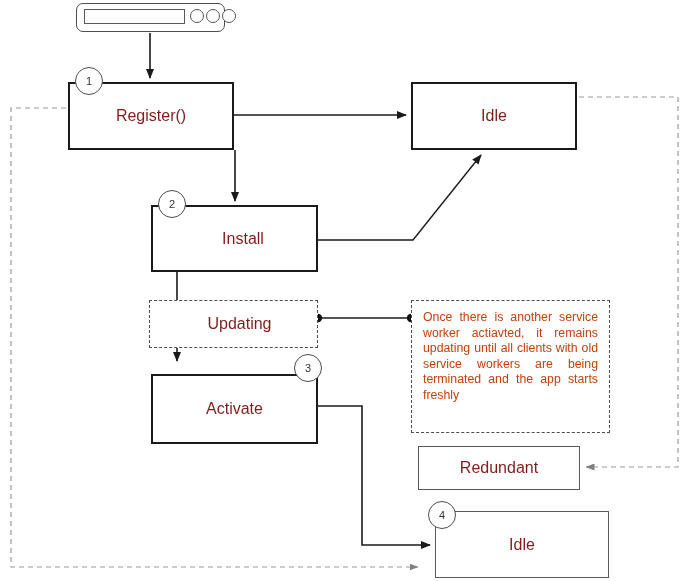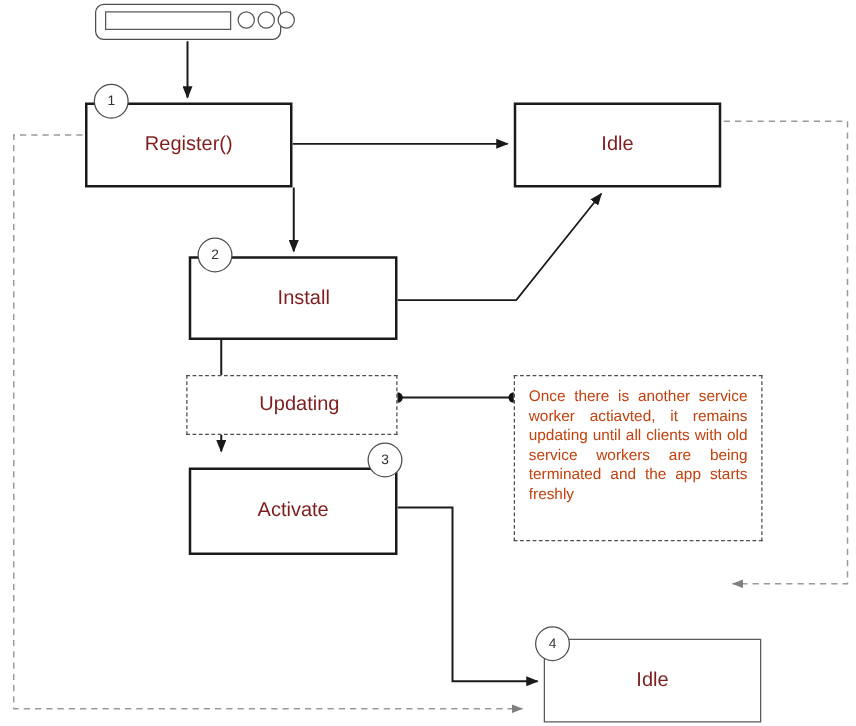--- a/index.html
+++ b/index.html
@@ -183,20 +183,23 @@
     <span class="node-label">Updating</span>
   </div>
 
   <div class="node node-solid" style="left:151px; top:374px; width:167px; height:70px;">
     <span class="node-label">Activate</span>
   </div>
   <div class="badge" style="left:294px; top:354px;">
     <span>3</span>
   </div>
 
+  <div class="node node-thin" style="left:418px; top:446px; width:162px; height:44px;">
+    <span class="node-label">Redundant</span>
+  </div>
 
   <div class="node node-thin" style="left:435px; top:511px; width:174px; height:67px;">
     <span class="node-label">Idle</span>
   </div>
   <div class="badge" style="left:428px; top:501px;">
     <span>4</span>
   </div>
 
   <div class="note" style="left:411px; top:300px; width:199px; height:133px;">
     <div class="note-text">Once there is another service worker actiavted, it remains updating until all clients with old service workers are being terminated and the app starts freshly</div>

